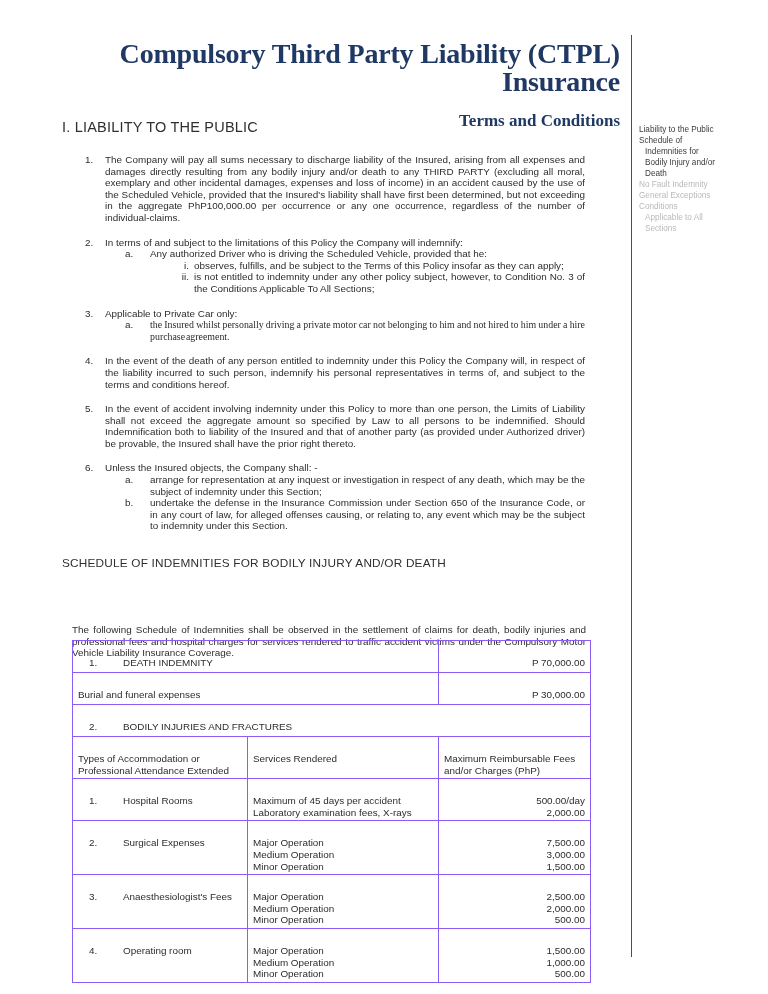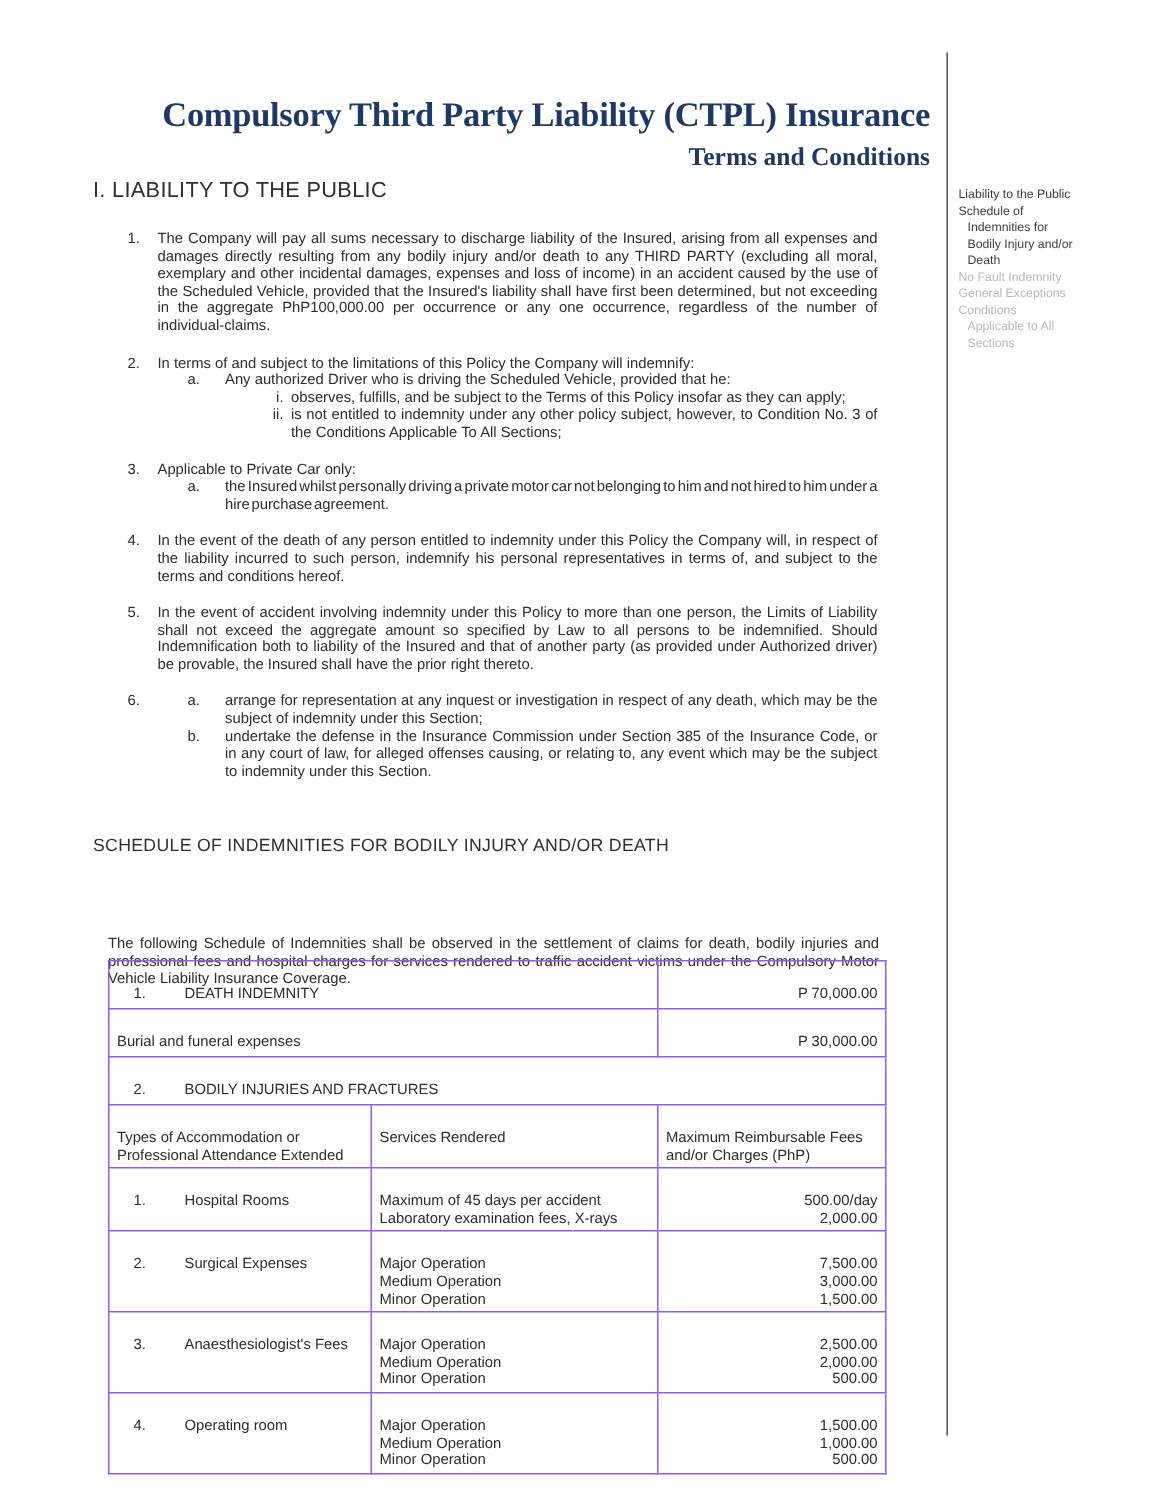--- a/index.html
+++ b/index.html
@@ -10,22 +10,22 @@
     -webkit-font-smoothing:antialiased;
   }
   .page{position:relative;width:768px;height:994px;background:#ffffff;overflow:hidden;}
 
   
   .doc-title{
     position:absolute;top:40px;left:60px;width:560px;
     text-align:right;color:#1f3864;
     font-family:"Liberation Serif", serif;font-weight:bold;
   }
-  .doc-title .t1{font-size:23px;line-height:28px;letter-spacing:-0.2px;margin-top:23px;}
-  .doc-title .t2{font-size:17px;line-height:21px;margin-top:3px;}
+  .doc-title .t1{font-size:28px;line-height:28px;letter-spacing:-0.2px;}
+  .doc-title .t2{font-size:17px;line-height:21px;margin-top:14px;}
 
   
   .rule-v{position:absolute;left:631px;top:35px;width:1px;height:922px;background:#4d4d4d;}
   .sidenav{position:absolute;left:639px;top:124px;width:106px;
     font-size:8.2px;line-height:11px;color:#3c3c3c;}
   .nav-item{cursor:pointer;}
   .nav-item.muted{color:#b9b9b9;}
   .nav-item .nav-line:nth-child(n+2){padding-left:6px;}
 
   
@@ -34,21 +34,21 @@
     font-size:9.9px;line-height:11.6px;text-align:justify;}
   .li{display:flex;margin-bottom:13px;}
   .num{flex:0 0 20px;text-align:left;}
   .li-body{flex:1;min-width:0;}
   .sub{display:flex;margin-left:20px;margin-top:0;}
   .subnum{flex:0 0 25px;}
   .sub-body{flex:1;min-width:0;}
   .rom{display:flex;margin-left:25px;}
   .romnum{flex:0 0 14px;text-align:right;margin-right:5px;}
   .rom-body{flex:1;min-width:0;}
-  .tight{word-spacing:-1.6px;}
+  .tight{word-spacing:-1.6px;font-family:Liberation Serif, serif;}
 
   
   .h2{position:absolute;left:62px;top:556px;font-size:11.8px;letter-spacing:0.2px;color:#2f2f2f;}
   .intro{position:absolute;left:72px;top:624px;width:514px;
     font-size:9.9px;line-height:11.6px;text-align:justify;}
 
   
   table.sched{position:absolute;left:72px;top:640px;width:518px;
     border-collapse:collapse;table-layout:fixed;
     font-size:9.9px;line-height:11.6px;color:#2c2c2c;}
@@ -147,27 +147,28 @@
     <div class="li">
       <span class="num">5.</span>
       <div class="li-body">
         <div>In the event of accident involving indemnity under this Policy to more than one person, the Limits of Liability shall not exceed the aggregate amount so specified by Law to all persons to be indemnified. Should Indemnification both to liability of the Insured and that of another party (as provided under Authorized driver) be provable, the Insured shall have the prior right thereto.</div>
       </div>
     </div>
 
     <div class="li">
       <span class="num">6.</span>
       <div class="li-body">
+        <div>Unless the Insured objects, the Company shall: -</div>
         <div class="sub">
           <span class="subnum">a.</span>
           <div class="sub-body">arrange for representation at any inquest or investigation in respect of any death, which may be the subject of indemnity under this Section;</div>
         </div>
         <div class="sub">
           <span class="subnum">b.</span>
-          <div class="sub-body">undertake the defense in the Insurance Commission under Section 385 of the Insurance Code, or in any court of law, for alleged offenses causing, or relating to, any event which may be the subject to indemnity under this Section.</div>
+          <div class="sub-body">undertake the defense in the Insurance Commission under Section 650 of the Insurance Code, or in any court of law, for alleged offenses causing, or relating to, any event which may be the subject to indemnity under this Section.</div>
         </div>
       </div>
     </div>
 
   </div>
 
   <div class="h2">SCHEDULE OF INDEMNITIES FOR BODILY INJURY AND/OR DEATH</div>
   <div class="intro">The following Schedule of Indemnities shall be observed in the settlement of claims for death, bodily injuries and professional fees and hospital charges for services rendered to traffic accident victims under the Compulsory Motor Vehicle Liability Insurance Coverage.</div>
 
   <table class="sched">

